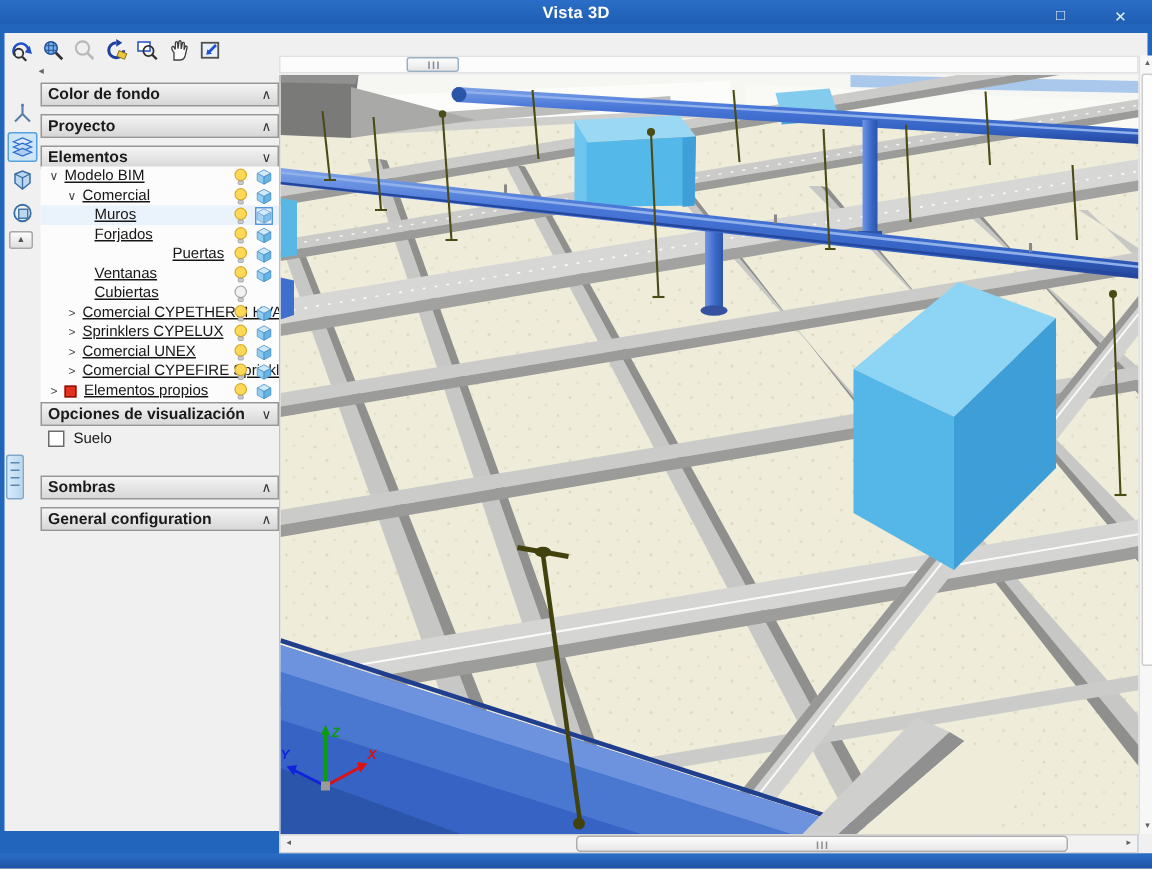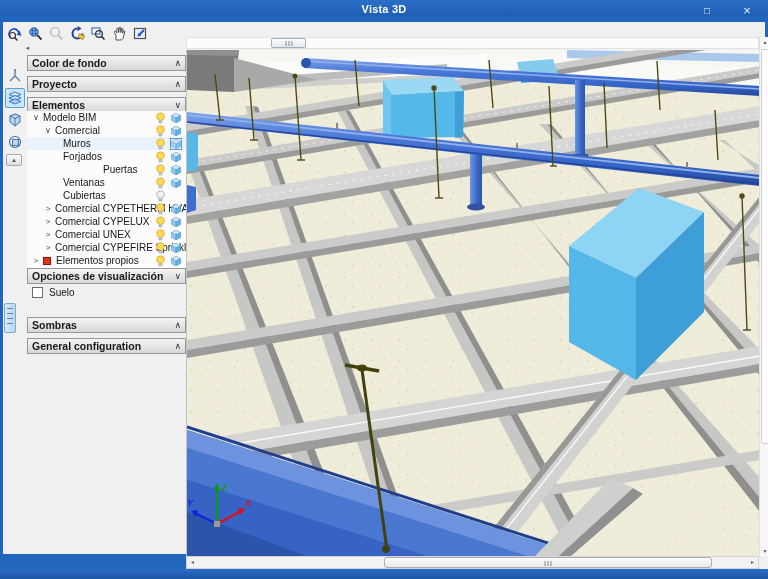--- a/index.html
+++ b/index.html
@@ -25,21 +25,21 @@
   .splitter i{display:block;height:1px;background:#5a86b0;margin:4px 2px 0 2px;}
   .panel-scroll{position:absolute;left:20px;top:21px;width:9px;height:9px;font-size:7px;color:#666;line-height:9px;text-align:center;}
   
   .sidebar{position:absolute;left:24px;top:0;width:159px;height:547px;}
   .phead{position:absolute;left:0;width:159px;height:16px;background:linear-gradient(#f4f4f4,#d7d7d7);border:1px solid #979797;font-size:10.5px;font-weight:bold;color:#1a1a1a;line-height:14px;padding:0 4px;}
   .phead .chev{position:absolute;right:4px;top:0;font-size:9px;color:#333;font-weight:normal;}
   .tree{position:absolute;left:0;top:89px;width:159px;height:157px;background:#fcfcfc;}
   .trow{position:relative;height:13px;font-size:10px;color:#161616;line-height:13px;white-space:nowrap;}
   .trow.hl{background:#eaf2fb;text-align:right;}
   .texp{position:absolute;top:0;width:10px;text-align:center;font-size:8px;color:#444;}
-  .tlabel{position:absolute;top:0;}
+  .tlabel{position:absolute;top:0;text-decoration:underline;}
   .tmark{position:absolute;top:2.5px;width:8px;height:8px;background:#e2321e;border:1px solid #8a1410;}
   .tbulb{position:absolute;right:20px;top:0.5px;}
   .tcube{position:absolute;right:4px;top:0.5px;}
   .opts{position:absolute;left:0;top:263px;width:159px;background:#f0f0f0;}
   .orow{position:relative;height:15px;font-size:10px;color:#161616;line-height:15px;padding-left:22px;}
   .cbox{position:absolute;left:5px;top:2px;width:11px;height:11px;background:#fff;border:1px solid #6a6a6a;}
   
   .vp-topbar{position:absolute;left:183px;top:15px;width:573px;height:12px;background:#fcfcfc;border:1px solid #e2e2e2;}
   .vp-topthumb{position:absolute;left:84px;top:0px;width:35px;height:10px;background:linear-gradient(#fdfdfd,#e6e6e6);border:1px solid #9ab0c4;border-radius:2px;}
   .grip{position:absolute;top:2px;display:flex;gap:2px;left:50%;transform:translateX(-50%);}
@@ -214,21 +214,21 @@
               </svg></span>
             <span class="tcube"><svg width="12" height="12">
                 <g>
                   <polygon points="1.5,3.6 6,1.2 10.5,3.6 6,6" fill="#cfe9fa" stroke="#5b9bd0" stroke-width="0.6"></polygon>
                   <polygon points="1.5,3.6 6,6 6,10.8 1.5,8.4" fill="#92cdf0" stroke="#5b9bd0" stroke-width="0.6"></polygon>
                   <polygon points="6,6 10.5,3.6 10.5,8.4 6,10.8" fill="#64b5e6" stroke="#4a8ec4" stroke-width="0.6"></polygon>
                 </g>
               </svg></span>
           </div>
           <div class="trow">
-            <span class="tlabel" style="left: 36px; padding-left: 40px;">Puertas</span>
+            <span class="tlabel" style="left: 48px; padding-left: 40px;">Puertas</span>
             <span class="tbulb"><svg width="11" height="12">
                 <circle cx="5.5" cy="4.6" r="3.8" fill="#ffd957" stroke="#d8a92c" stroke-width="0.8"></circle>
                 <rect x="3.8" y="8.6" width="3.4" height="2.4" rx="0.6" fill="#c9c9c9" stroke="#9a9a9a" stroke-width="0.5"></rect>
               </svg></span>
             <span class="tcube"><svg width="12" height="12">
                 <g>
                   <polygon points="1.5,3.6 6,1.2 10.5,3.6 6,6" fill="#cfe9fa" stroke="#5b9bd0" stroke-width="0.6"></polygon>
                   <polygon points="1.5,3.6 6,6 6,10.8 1.5,8.4" fill="#92cdf0" stroke="#5b9bd0" stroke-width="0.6"></polygon>
                   <polygon points="6,6 10.5,3.6 10.5,8.4 6,10.8" fill="#64b5e6" stroke="#4a8ec4" stroke-width="0.6"></polygon>
                 </g>
@@ -265,21 +265,21 @@
             <span class="tcube"><svg width="12" height="12">
                 <g>
                   <polygon points="1.5,3.6 6,1.2 10.5,3.6 6,6" fill="#cfe9fa" stroke="#5b9bd0" stroke-width="0.6"></polygon>
                   <polygon points="1.5,3.6 6,6 6,10.8 1.5,8.4" fill="#92cdf0" stroke="#5b9bd0" stroke-width="0.6"></polygon>
                   <polygon points="6,6 10.5,3.6 10.5,8.4 6,10.8" fill="#64b5e6" stroke="#4a8ec4" stroke-width="0.6"></polygon>
                 </g>
               </svg></span>
           </div>
           <div class="trow">
             <span class="texp" style="left: 16px;">&gt;</span>
-            <span class="tlabel" style="left: 28px;">Comercial CYPELUX</span>
+            <span class="tlabel" style="left: 28px;">Sprinklers CYPELUX</span>
             <span class="tbulb"><svg width="11" height="12">
                 <circle cx="5.5" cy="4.6" r="3.8" fill="#ffd957" stroke="#d8a92c" stroke-width="0.8"></circle>
                 <rect x="3.8" y="8.6" width="3.4" height="2.4" rx="0.6" fill="#c9c9c9" stroke="#9a9a9a" stroke-width="0.5"></rect>
               </svg></span>
             <span class="tcube"><svg width="12" height="12">
                 <g>
                   <polygon points="1.5,3.6 6,1.2 10.5,3.6 6,6" fill="#cfe9fa" stroke="#5b9bd0" stroke-width="0.6"></polygon>
                   <polygon points="1.5,3.6 6,6 6,10.8 1.5,8.4" fill="#92cdf0" stroke="#5b9bd0" stroke-width="0.6"></polygon>
                   <polygon points="6,6 10.5,3.6 10.5,8.4 6,10.8" fill="#64b5e6" stroke="#4a8ec4" stroke-width="0.6"></polygon>
                 </g>

